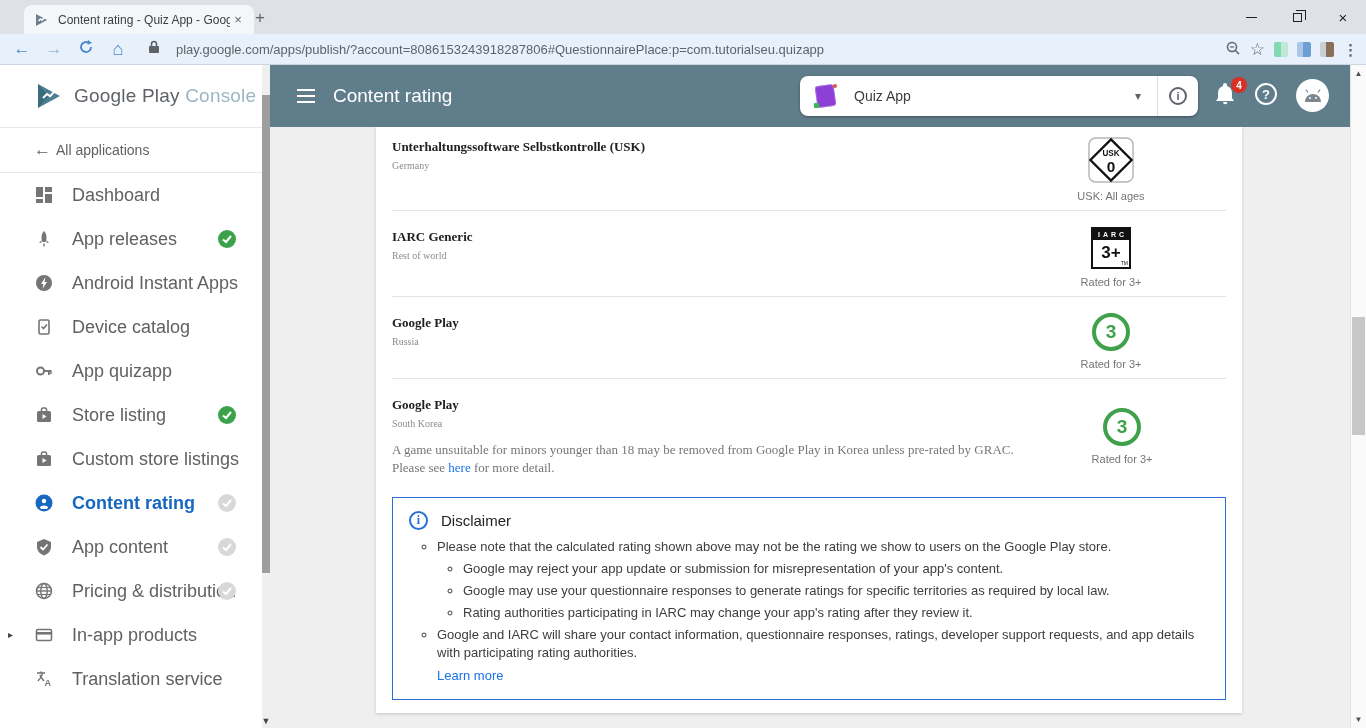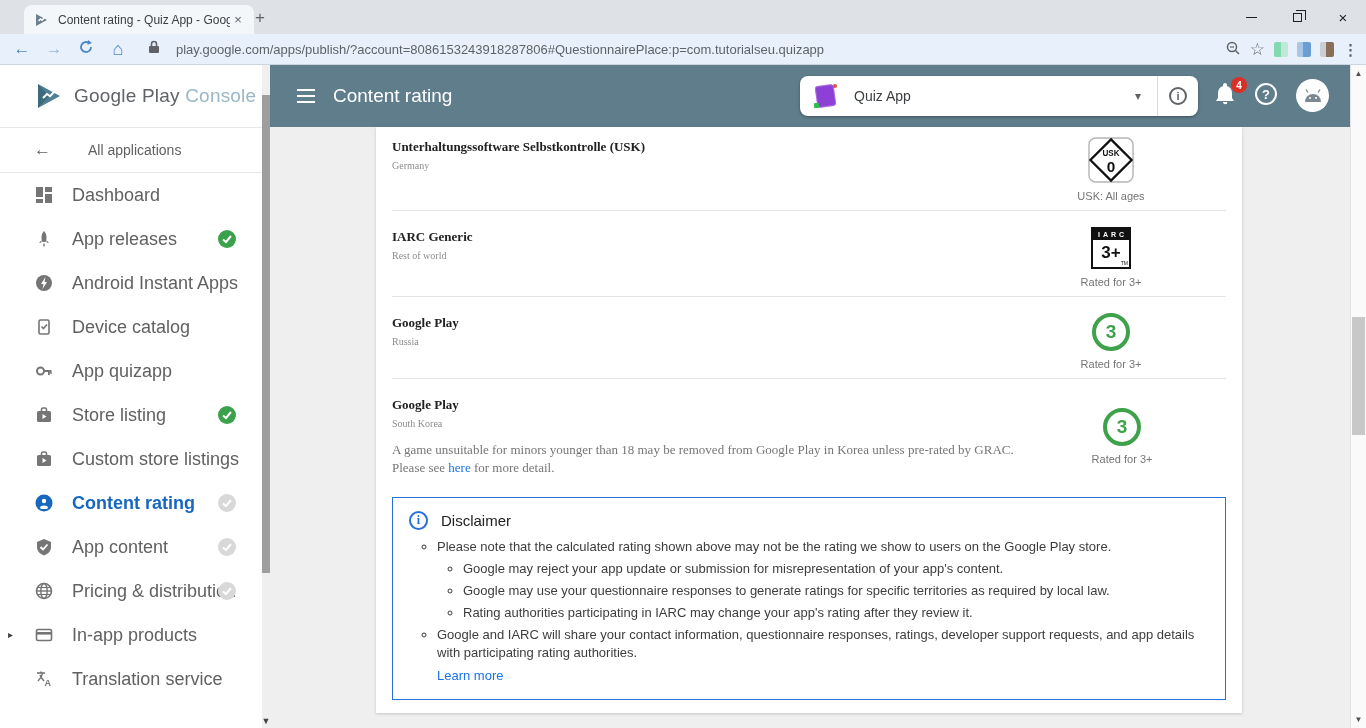--- a/index.html
+++ b/index.html
@@ -34,21 +34,21 @@
   .sidebar { position:absolute; left:0; top:65px; width:262px; height:663px; background:#ffffff; overflow:hidden; }
   .side-scroll { position:absolute; left:262px; top:65px; width:8px; height:663px; background:#efefef; }
   .side-thumb { position:absolute; left:0; top:30px; width:8px; height:478px; background:#9e9e9e; }
   .side-down { position:absolute; left:-1px; bottom:2px; font-size:9px; color:#424242; width:10px; text-align:center; }
 
   .logo-row { height:63px; border-bottom:1px solid #e8e8e8; display:flex; align-items:center; padding-left:34px; }
   .logo-text { font-size:19px; margin-left:10px; color:#5f6368; letter-spacing:.2px; }
   .logo-text .cons { color:#9ab7c3; }
   .back-row { height:45px; border-bottom:1px solid #e8e8e8; display:flex; align-items:center; padding-left:34px; }
   .back-arrow { color:#616161; font-size:17px; width:20px; }
-  .back-label { font-size:14px; color:#616161; margin-left:34px; }
+  .back-label { font-size:14px; color:#616161; margin-left:2px; }
 
   .side-item { height:44px; display:flex; align-items:center; padding-left:34px; position:relative; cursor:pointer; }
   .side-ic { width:20px; height:20px; flex:0 0 20px; display:flex; align-items:center; justify-content:center; }
   .side-label { font-size:18px; color:#616161; margin-left:18px; white-space:nowrap; }
   .side-item.active .side-label { color:#1767c0; font-weight:bold; }
   .status { position:absolute; right:26px; top:13px; width:18px; height:18px; }
   .expander { position:absolute; left:8px; top:16px; font-size:10px; color:#424242; }
 
   .topbar { position:absolute; left:270px; top:65px; width:1080px; height:62px; background:#607d8b; }
   .hamburger { position:absolute; left:27px; top:24px; width:18px; height:14px; cursor:pointer; }

